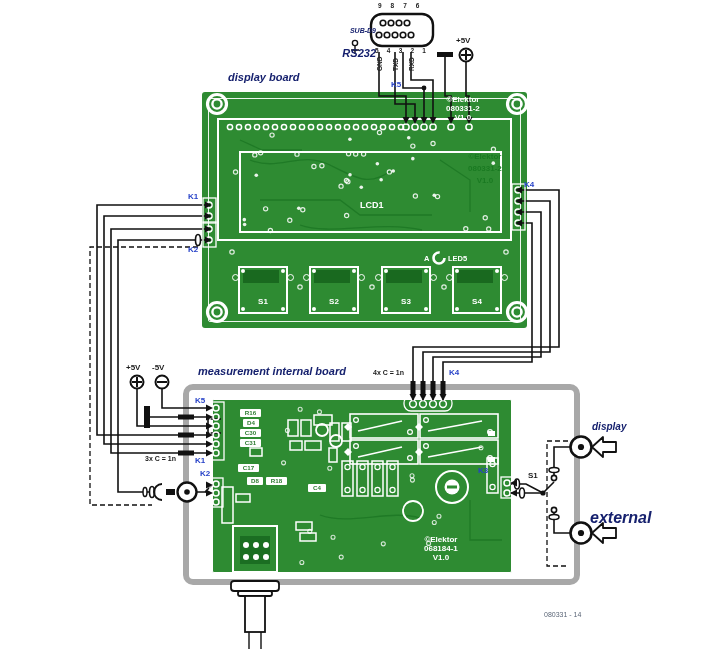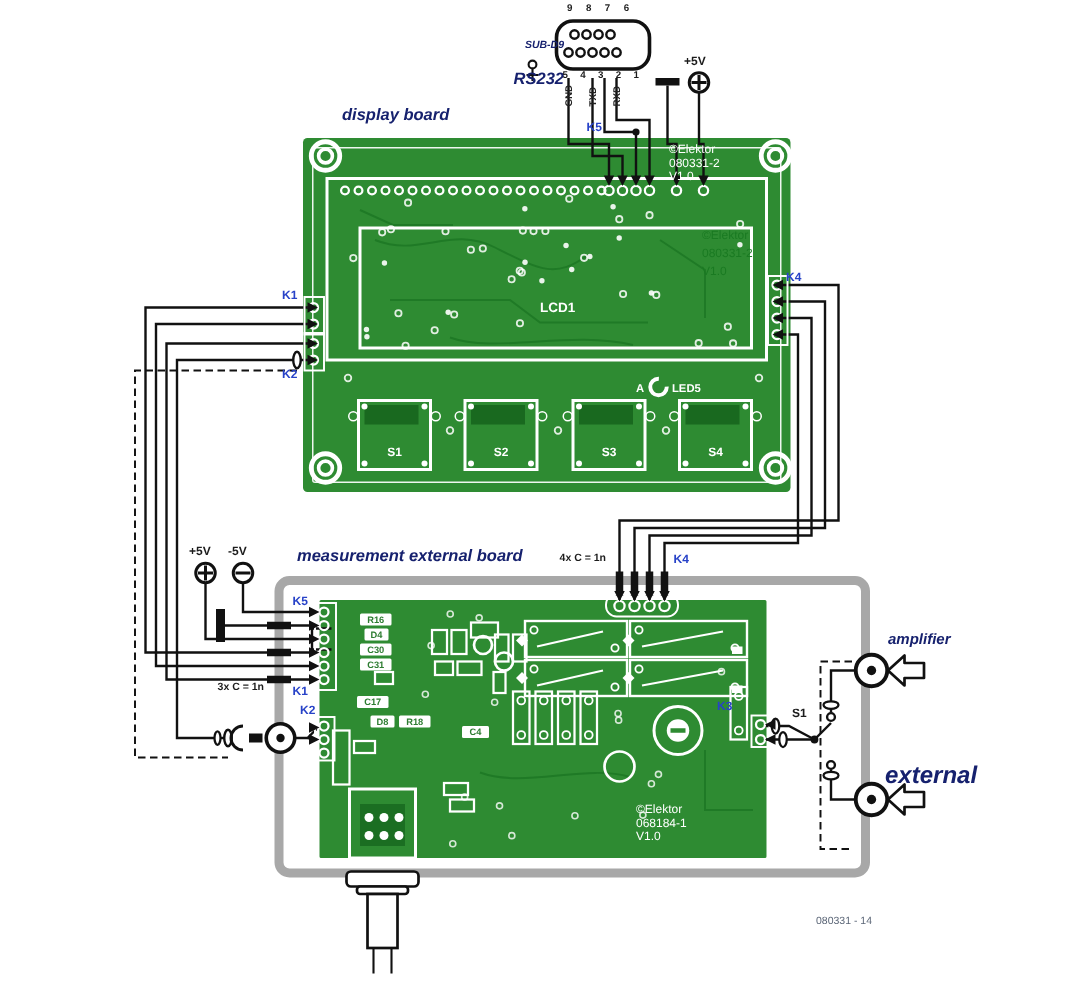--- a/index.html
+++ b/index.html
@@ -18,21 +18,21 @@
   .dark{color:#1c1c1c;text-align:right;}
   .white{color:#fff;}
   .s7{font-size:7px;} .s8{font-size:8px;} .s9{font-size:9px;margin-top:21px;} .s11{font-size:11px;}
   .vlabel{position:absolute;font-weight:bold;font-size:6.5px;color:#222;
       transform:rotate(-90deg);transform-origin:left top;}
   .btn{position:absolute;width:46px;height:44px;border:2px solid #fff;top:266px;}
   .btn .cap{position:absolute;left:3px;top:2px;width:36px;height:13px;background:#19691f;}
   .btn .blab{position:absolute;left:0;right:0;bottom:6px;text-align:center;color:#fff;font-weight:bold;font-size:8px;}
   .btn .cpad{position:absolute;width:4px;height:4px;border-radius:50%;background:#fff;}
   .btn .spad{position:absolute;width:5px;height:5px;border-radius:50%;border:1.4px solid #fff;top:6px;}
-  .silk{position:absolute;font-weight:normal;font-size:8px;line-height:9px;}
+  .silk{position:absolute;font-weight:bold;font-size:8px;line-height:9px;text-align:center;}
 </style>
 </head>
 <body>
 <div id="canvas">
 
 <div id="display-board" class="board">
   <div class="inset"></div>
 </div>
 <div id="meas-enclosure"></div>
 <div id="meas-board" class="board"></div>
@@ -517,32 +517,32 @@
   <span style="display:block">©Elektor</span>
   <span style="display:block">080331-2</span>
   <span style="display:block">V1.0</span>
 </span>
 <span class="lbl blue" style="left:188px;top:192px;">K1</span>
 <span class="lbl blue" style="left:188px;top:245px;">K2</span>
 <span class="lbl blue" style="left:524px;top:180px;">K4</span>
 <span class="lbl white" style="left:424px;top:254px;font-size:7.5px;">A</span>
 <span class="lbl white" style="left:448px;top:254px;font-size:7.5px;">LED5</span>
 
-<span class="lbl navy s11" style="left:198px;top:365px;">measurement external board</span>
+<span class="lbl navy s11" style="left:198px;top:365px;">measurement internal board</span>
 <span class="lbl dark s8" style="left:126px;top:363px;">+5V</span>
 <span class="lbl dark s8" style="left:152px;top:363px;">-5V</span>
 <span class="lbl dark s7" style="left:128px;top:455px;width:48px;text-align:right;">3x C = 1n</span>
 <span class="lbl dark s7" style="left:358px;top:369px;width:46px;text-align:right;">4x C = 1n</span>
 <span class="lbl blue" style="left:449px;top:368px;">K4</span>
 <span class="lbl blue" style="left:195px;top:396px;">K5</span>
 <span class="lbl blue" style="left:195px;top:456px;">K1</span>
 <span class="lbl blue" style="left:200px;top:469px;">K2</span>
 <span class="lbl blue" style="left:478px;top:466px;">K3</span>
 <span class="lbl dark s8" style="left:528px;top:471px;">S1</span>
-<span class="lbl navy" style="left:592px;top:421px;font-size:10px;">amplifier</span>
+<span class="lbl navy" style="left:592px;top:421px;font-size:10px;">display</span>
 <span class="lbl navy" style="left:590px;top:509px;font-size:16px;">external</span>
 <span class="silk white" style="left:424px;top:535px;color:#fff;">
   <span style="display:block">©Elektor</span>
   <span style="display:block">068184-1</span>
   <span style="display:block">V1.0</span>
 </span>
 <span class="lbl s7" style="left:544px;top:611px;color:#5b6677;font-weight:normal;">080331 - 14</span>
 
 <div id="btn-row">
       <div class="btn" style="left: 238px;">

